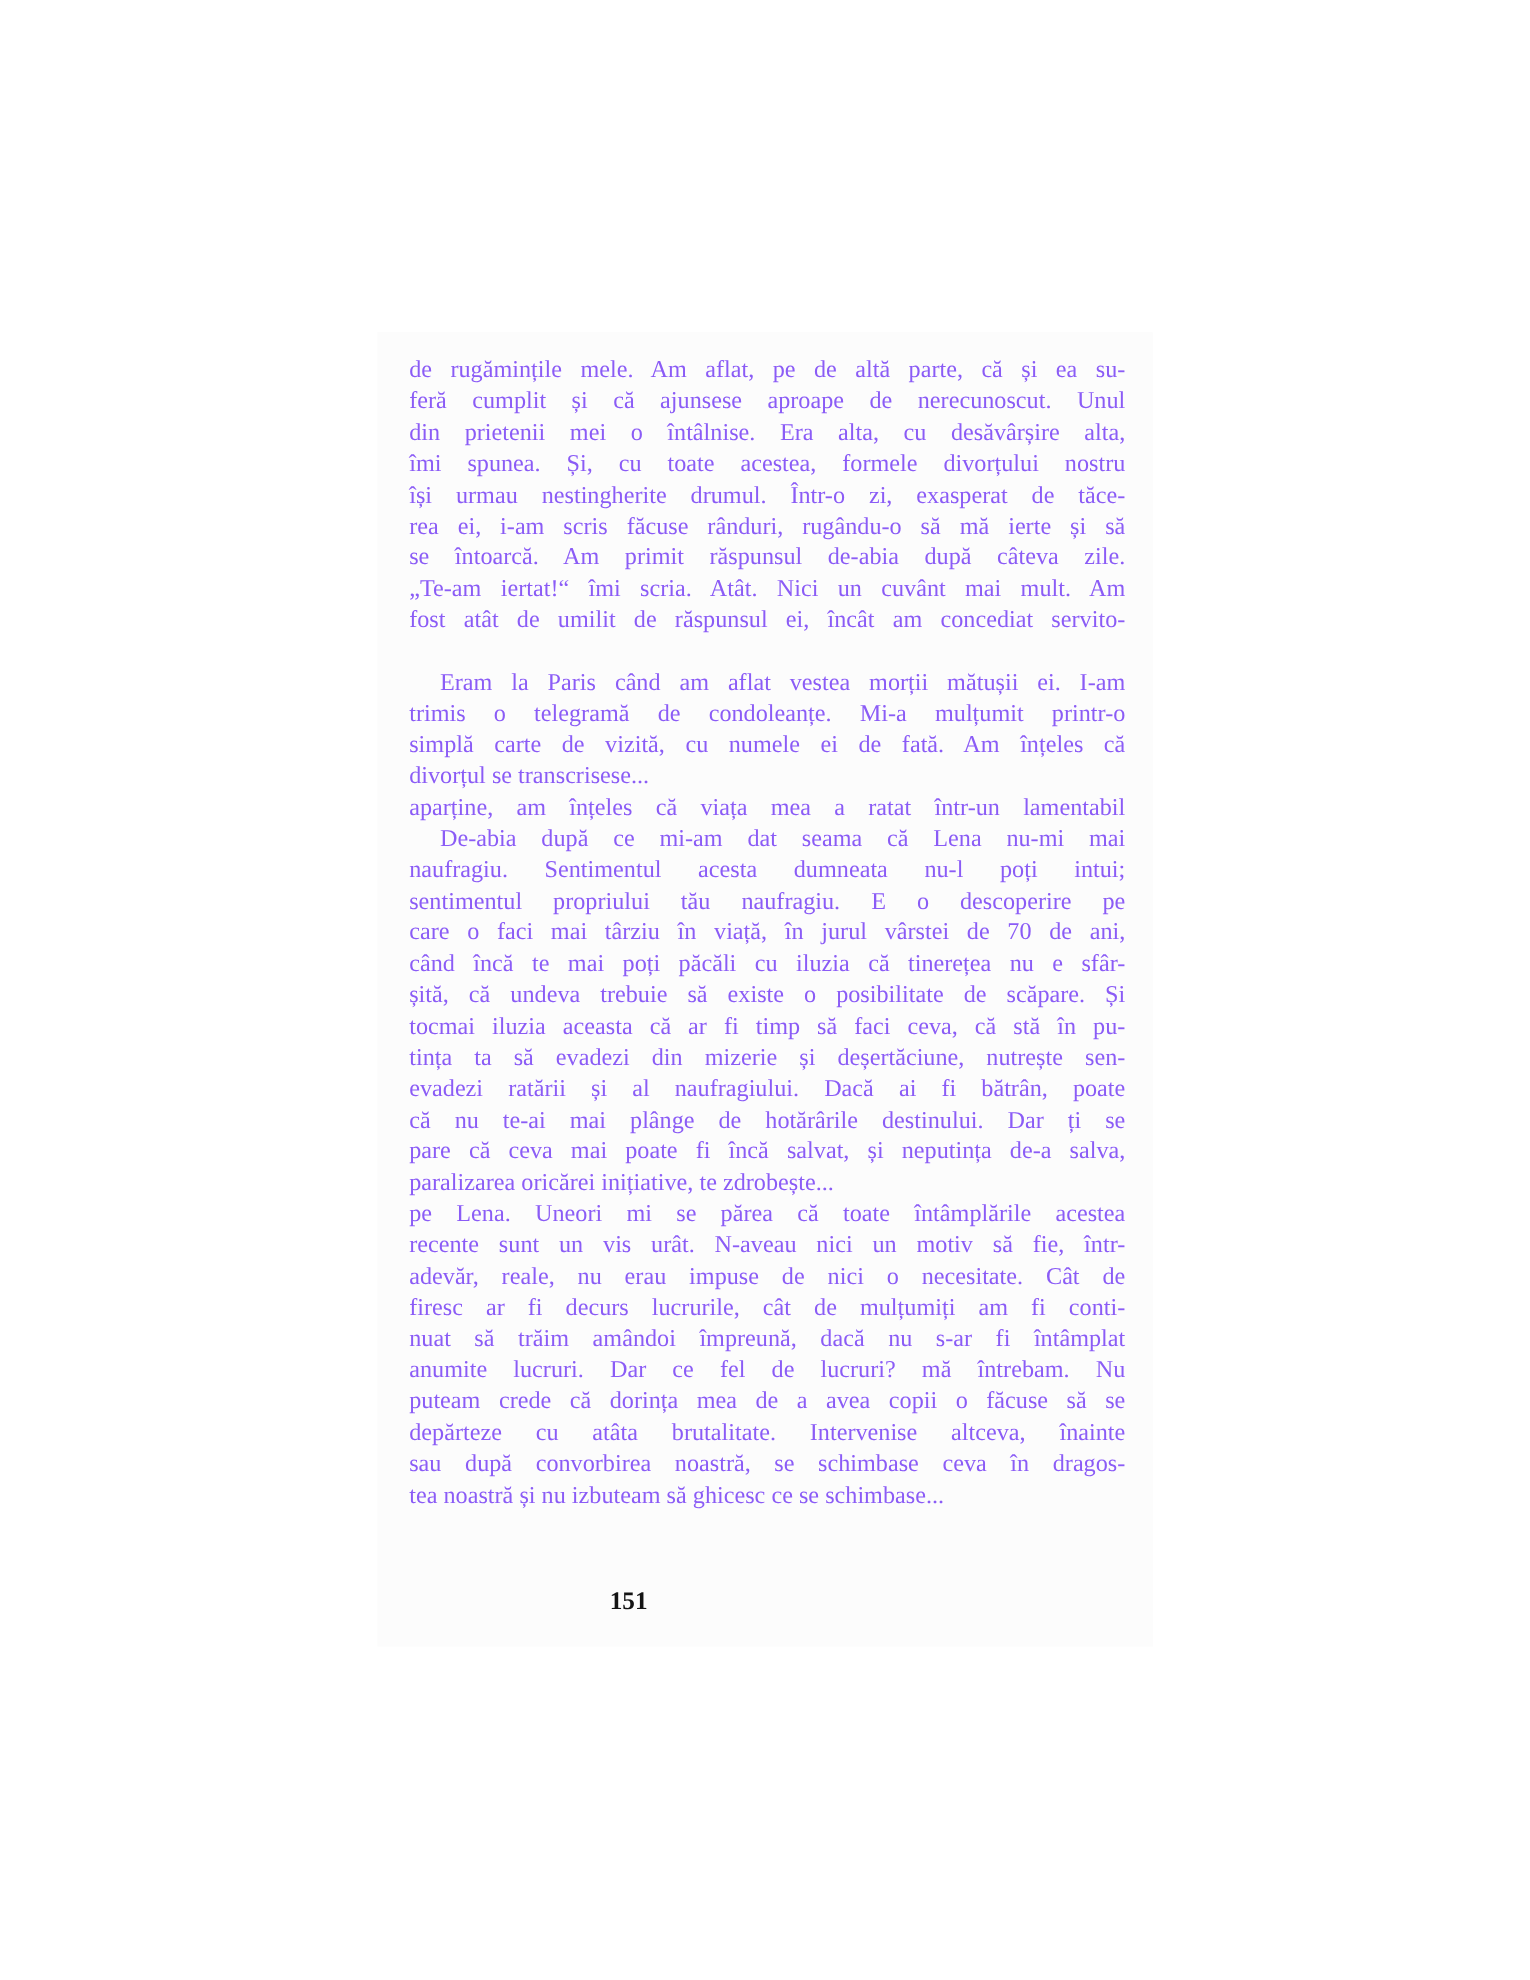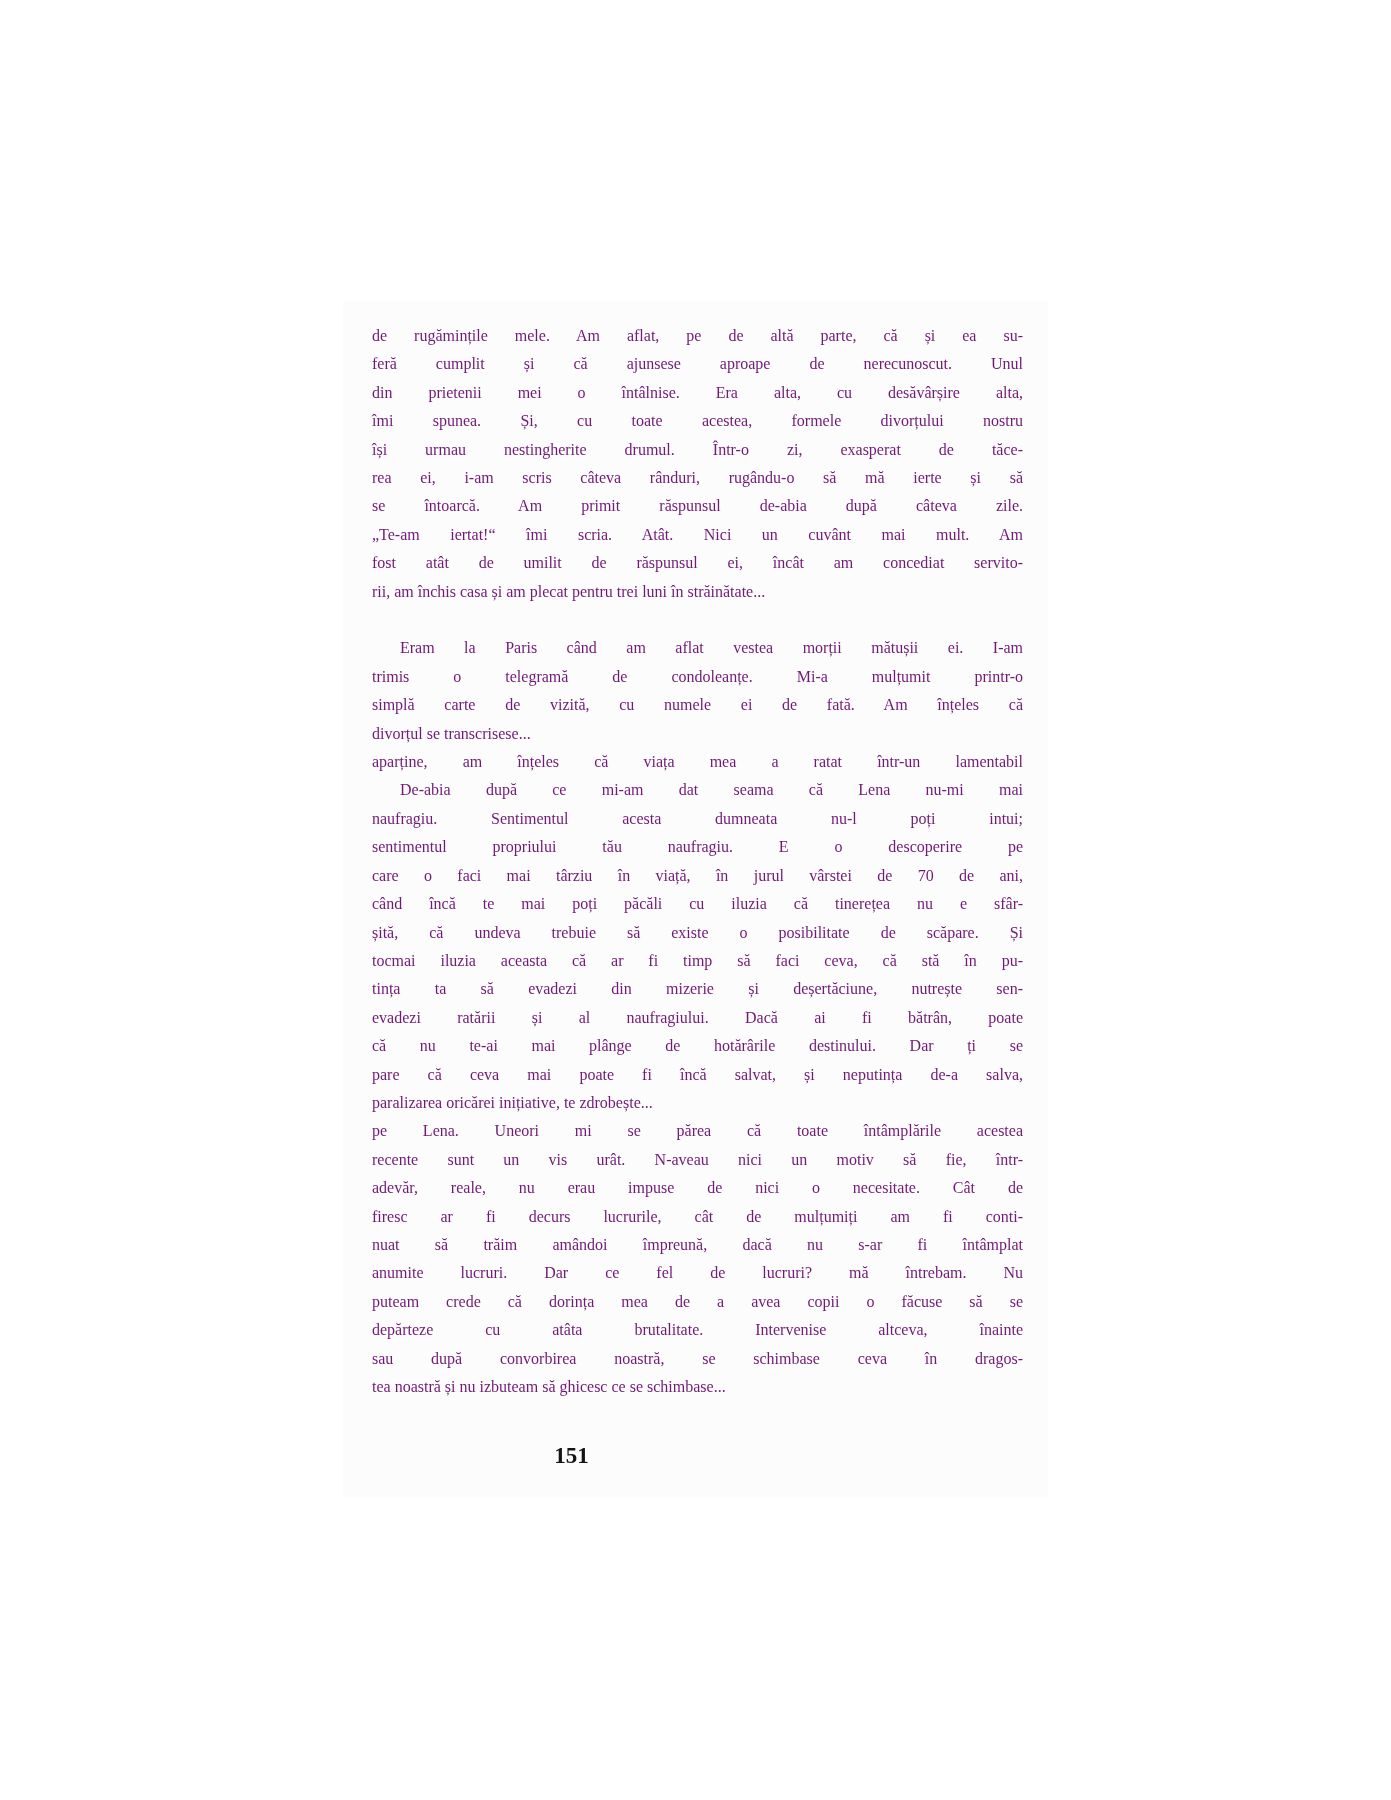--- a/index.html
+++ b/index.html
@@ -20,23 +20,23 @@
       width: 705px;
       height: 1195px;
       background: #fcfcfc;
     }
     .text-column {
       position: absolute;
       left: 372px;
       top: 322px;
       width: 651px;
       font-family: "Liberation Serif", "DejaVu Serif", serif;
-      font-size: 16px;
+      font-size: 22px;
       line-height: 28.4px;
-      color: #701a75;
+      color: #8b5cf6;
       text-align: justify;
       text-align-last: justify;
     }
     .line {
       display: block;
       white-space: nowrap;
       text-align: justify;
       text-align-last: justify;
     }
     .line.last {
@@ -71,25 +71,24 @@
 <div class="page-block"></div>
 
 <div class="text-column">
 
   <div>
     <span class="line">de rugămințile mele. Am aflat, pe de altă parte, că și ea su-</span>
     <span class="line">feră cumplit și că ajunsese aproape de nerecunoscut. Unul</span>
     <span class="line">din prietenii mei o întâlnise. Era alta, cu desăvârșire alta,</span>
     <span class="line">îmi spunea. Și, cu toate acestea, formele divorțului nostru</span>
     <span class="line">își urmau nestingherite drumul. Într-o zi, exasperat de tăce-</span>
-    <span class="line">rea ei, i-am scris câteva rânduri, rugându-o să mă ierte și să</span>
+    <span class="line">rea ei, i-am scris făcuse rânduri, rugându-o să mă ierte și să</span>
     <span class="line">se întoarcă. Am primit răspunsul de-abia după câteva zile.</span>
     <span class="line">„Te-am iertat!“ îmi scria. Atât. Nici un cuvânt mai mult. Am</span>
     <span class="line">fost atât de umilit de răspunsul ei, încât am concediat servito-</span>
-    <span class="line last">rii, am închis casa și am plecat pentru trei luni în străinătate...</span>
   </div>
 
   <span class="para-gap"></span>
 
   <div>
     <span class="line indent">Eram la Paris când am aflat vestea morții mătușii ei. I-am</span>
     <span class="line">trimis o telegramă de condoleanțe. Mi-a mulțumit printr-o</span>
     <span class="line">simplă carte de vizită, cu numele ei de fată. Am înțeles că</span>
     <span class="line last">divorțul se transcrisese...</span>
   </div>

